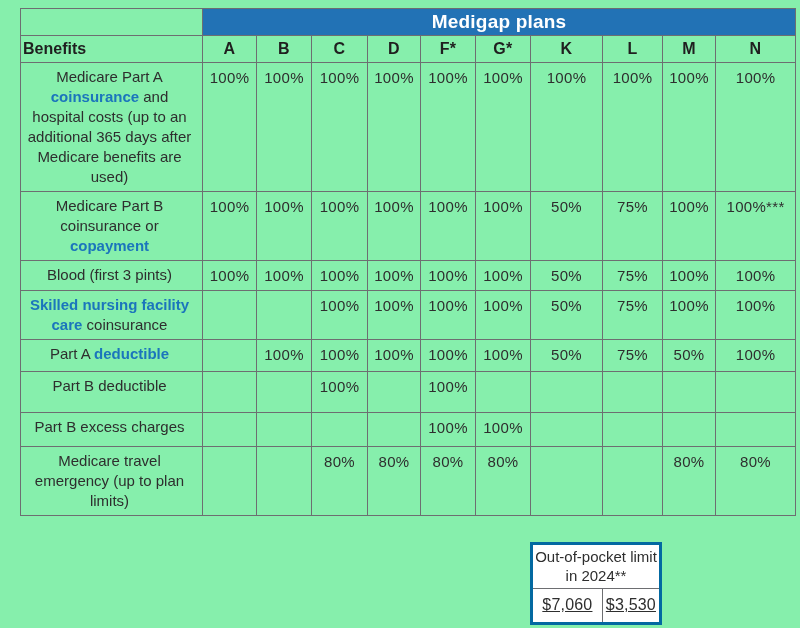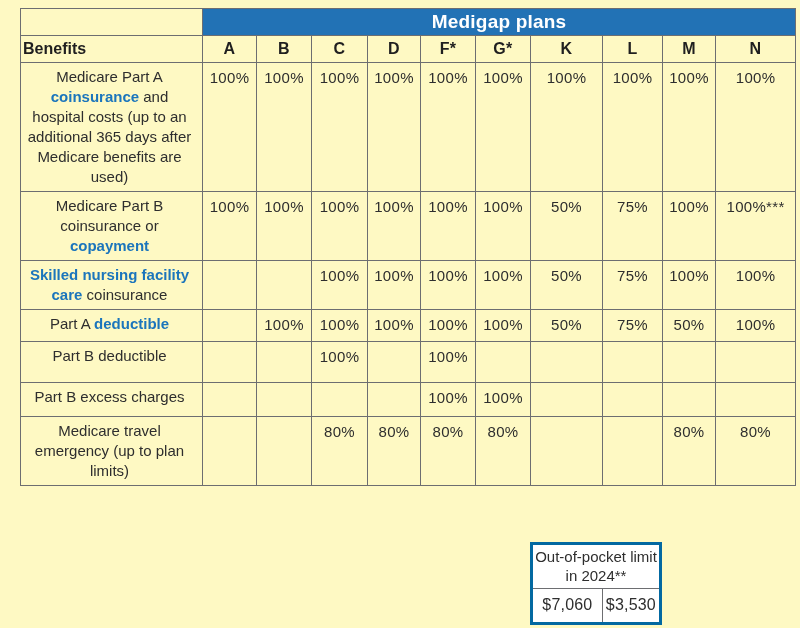--- a/index.html
+++ b/index.html
@@ -4,21 +4,21 @@
 <style>
   * { margin: 0; padding: 0; box-sizing: border-box; }
   html, body { width: 800px; height: 628px; }
   body {
     background: #ffffff;
     font-family: "Liberation Sans", "DejaVu Sans", sans-serif;
     color: #2e2e2e;
     position: relative;
     overflow: hidden;
   }
-  .page { position: absolute; inset: 0; background: #fef9c3; }
+  .page { position: absolute; inset: 0; background: #86efac; }
 
   table.medigap {
     position: absolute;
     left: 20px;
     top: 8px;
     width: 775px;
     border-collapse: collapse;
     table-layout: fixed;
   }
   table.medigap td, table.medigap th { border: 1px solid #6d6e71; }
@@ -93,20 +93,21 @@
     padding: 2px 1px 3px 1px;
     border-bottom: 1px solid #6d6e71;
   }
   .oop-values { display: flex; }
   .oop-value {
     width: 71px;
     text-align: center;
     font-size: 16px;
     letter-spacing: 0.2px;
     padding: 7px 0 8px 0;
+    text-decoration: underline;
   }
   .oop-value + .oop-value { width: 59px; border-left: 1px solid #6d6e71; }
 </style>
 </head>
 <body>
 
 <div class="page">
   <table class="medigap">
     <colgroup>
       <col style="width:182px">
@@ -162,20 +163,33 @@
           <td class="val">100%</td>
           <td class="val">100%</td>
           <td class="val">100%</td>
           <td class="val">100%</td>
           <td class="val">100%</td>
           <td class="val">50%</td>
           <td class="val">75%</td>
           <td class="val">100%</td>
           <td class="val">100%***</td>
         </tr>
+        <tr style="height: 30px;">
+          <td class="benefit"><span>Blood (first 3 pints)</span></td>
+          <td class="val">100%</td>
+          <td class="val">100%</td>
+          <td class="val">100%</td>
+          <td class="val">100%</td>
+          <td class="val">100%</td>
+          <td class="val">100%</td>
+          <td class="val">50%</td>
+          <td class="val">75%</td>
+          <td class="val">100%</td>
+          <td class="val">100%</td>
+        </tr>
         <tr style="height: 44px;">
           <td class="benefit"><span class="link">Skilled nursing facility care</span><span> coinsurance</span></td>
           <td class="val"></td>
           <td class="val"></td>
           <td class="val">100%</td>
           <td class="val">100%</td>
           <td class="val">100%</td>
           <td class="val">100%</td>
           <td class="val">50%</td>
           <td class="val">75%</td>

